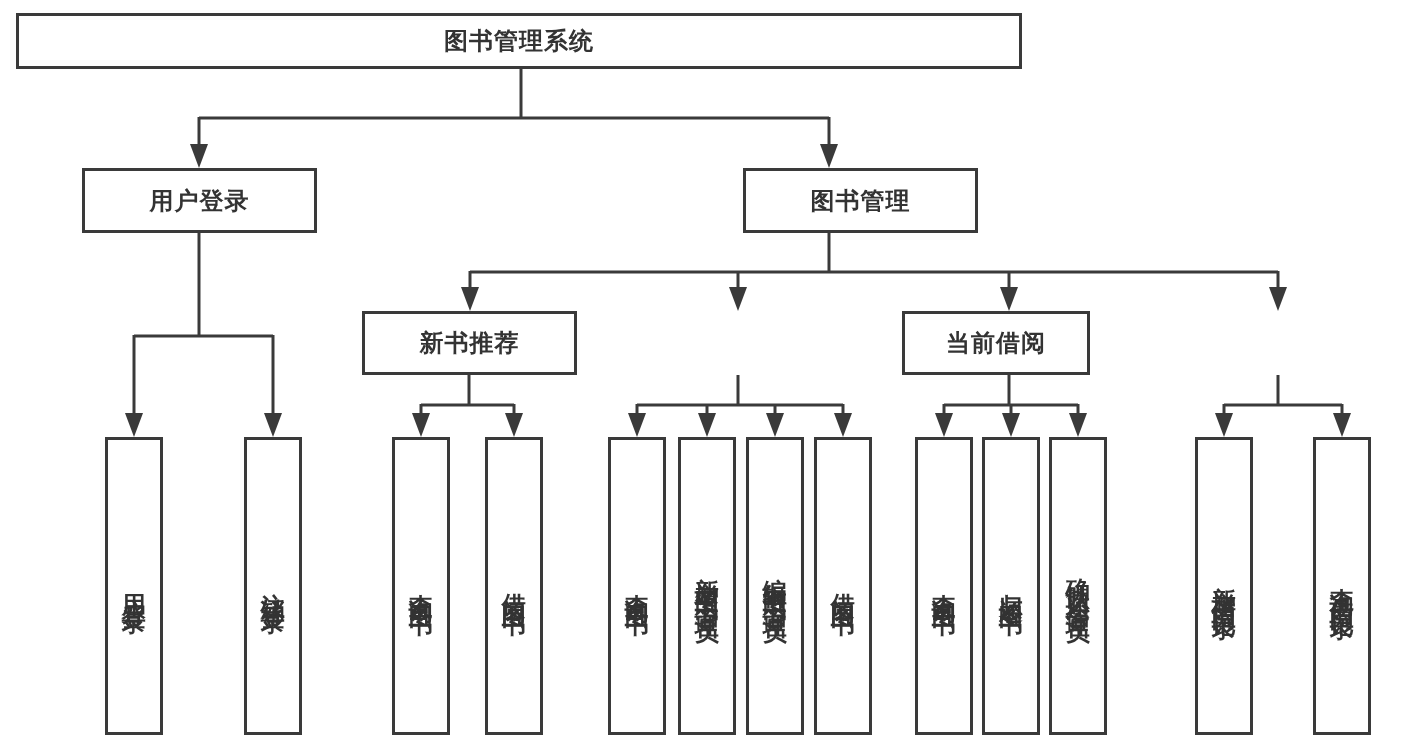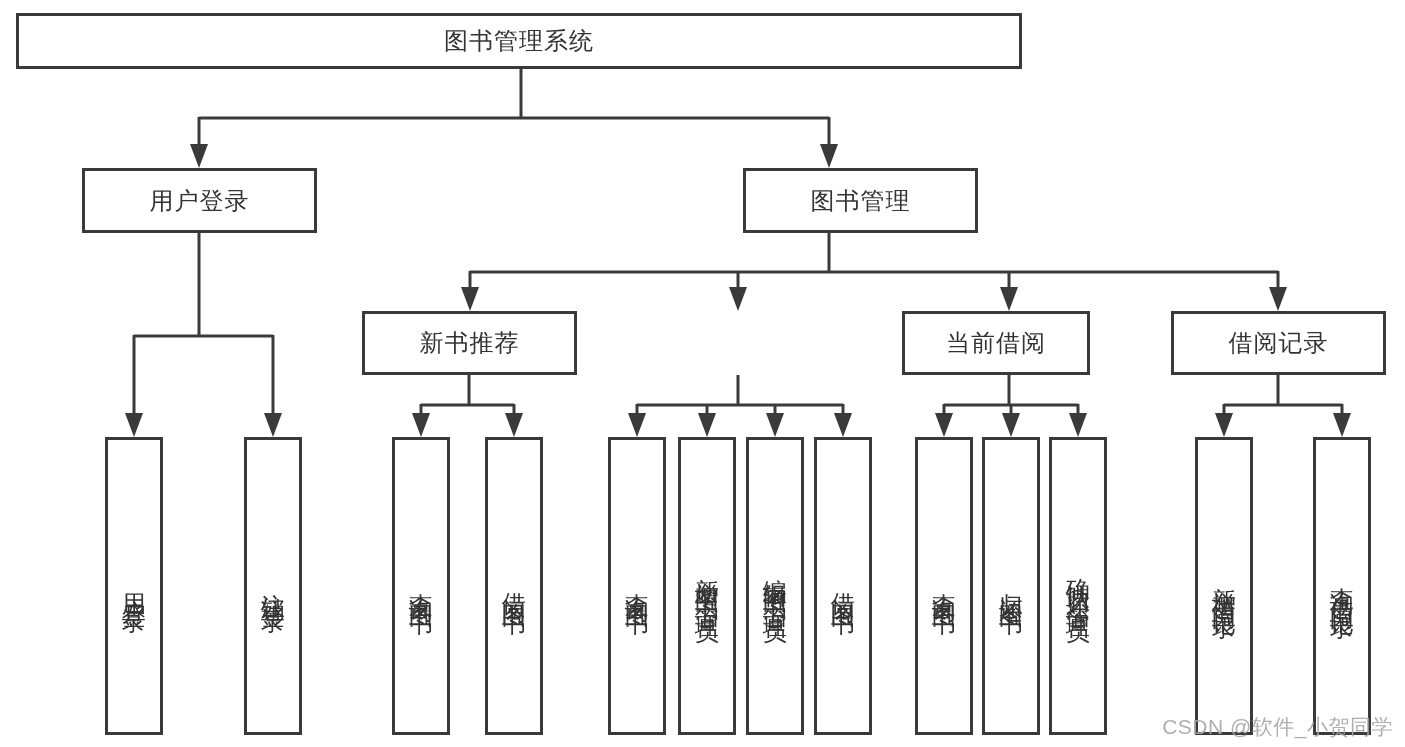--- a/index.html
+++ b/index.html
@@ -16,20 +16,21 @@
     box-sizing:border-box;
     background:#ffffff;
     border:3px solid #3a3a3a;
     display:flex;
     align-items:center;
     justify-content:center;
     color:#333333;
     font-size:24px;
     z-index:1;
     white-space:nowrap;
+    font-weight:bold;
   }
   .node.h span{letter-spacing:1px;}
   .node.v span{
     writing-mode:vertical-rl;
     text-orientation:mixed;
     letter-spacing:6px;
     line-height:1.4;
     white-space:nowrap;
   }
   .watermark{
@@ -130,23 +131,20 @@
   <div class="node h" style="left:743px;top:168px;width:235px;height:65px">
     <span>图书管理</span>
   </div>
 
   <div class="node h" style="left:362px;top:311px;width:215px;height:64px">
     <span>新书推荐</span>
   </div>
   <div class="node h" style="left:902px;top:311px;width:188px;height:64px">
     <span>当前借阅</span>
   </div>
-  <div class="node h" style="left:1171px;top:311px;width:215px;height:64px">
-    <span>借阅记录</span>
-  </div>
 
   <div class="node v" style="left:105px;top:437px;width:58px;height:298px">
     <span>用户登录</span>
   </div>
   <div class="node v" style="left:244px;top:437px;width:58px;height:298px">
     <span>注销登录</span>
   </div>
 
   <div class="node v" style="left:392px;top:437px;width:58px;height:298px">
     <span>查询图书</span>
@@ -178,15 +176,14 @@
     <span>确认归还（管理员）</span>
   </div>
 
   <div class="node v" style="left:1195px;top:437px;width:58px;height:298px">
     <span>新增借阅记录</span>
   </div>
   <div class="node v" style="left:1313px;top:437px;width:58px;height:298px">
     <span>查询借阅记录</span>
   </div>
 
-  <div class="watermark">CSDN @软件_小贺同学</div>
 
 </div>
 
 </body></html>

